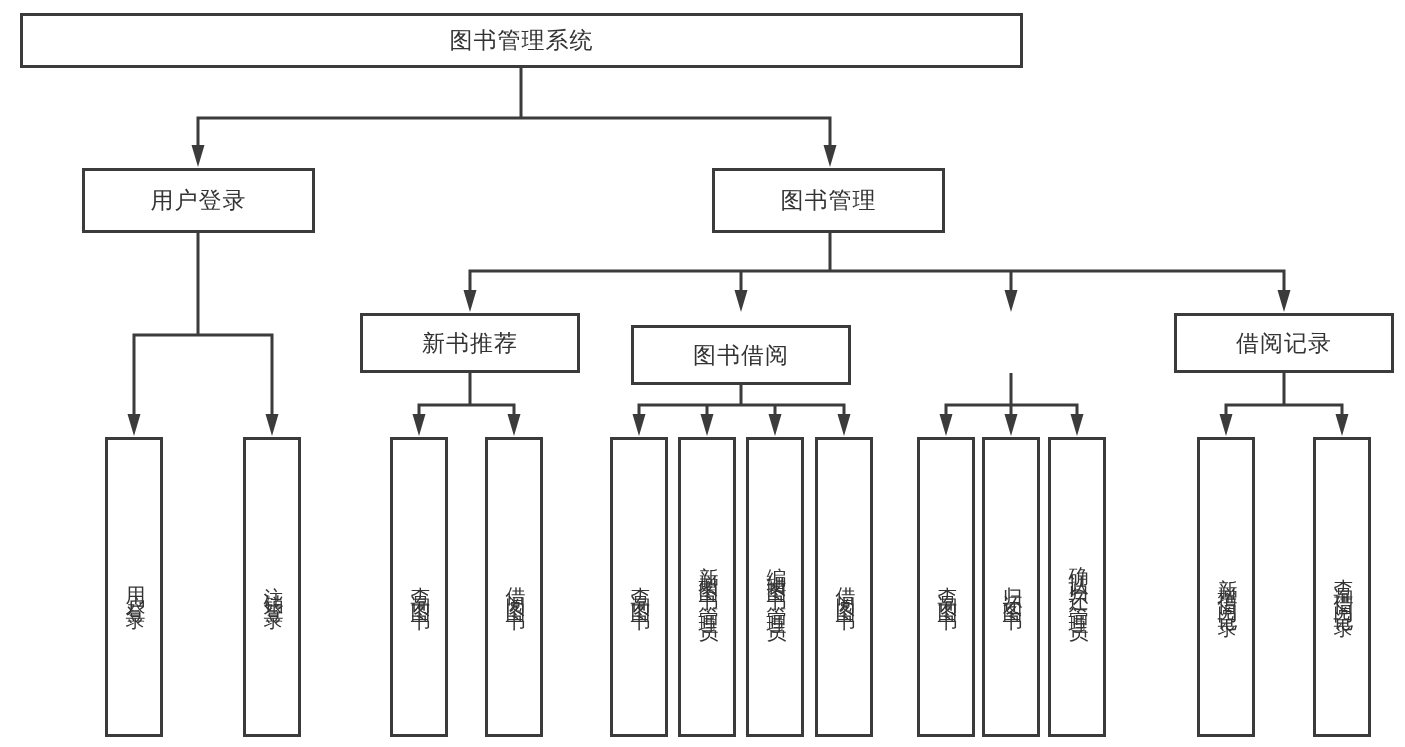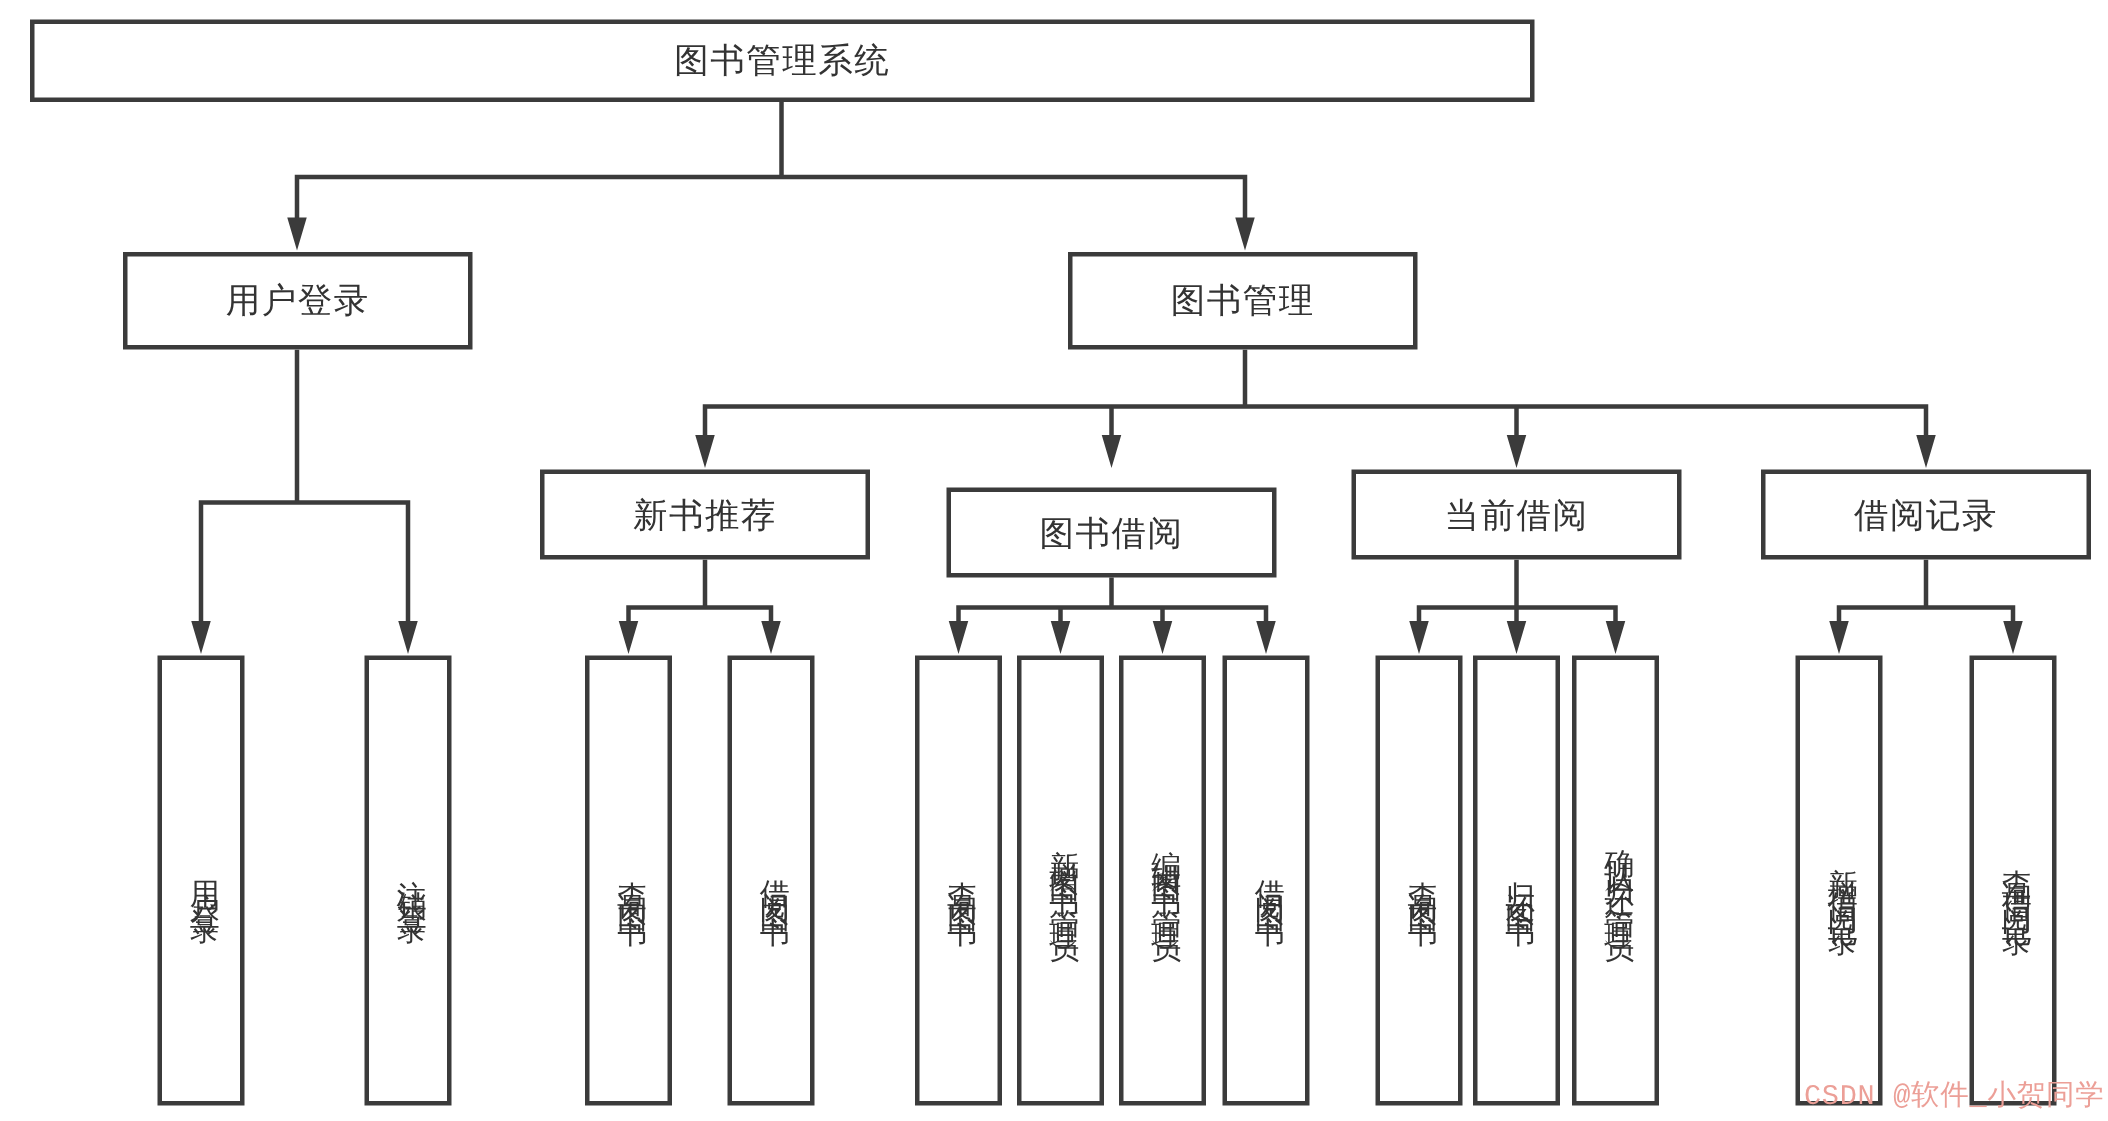--- a/index.html
+++ b/index.html
@@ -100,36 +100,34 @@
     </g>
   </svg>
 
   <div class="node h" style="left:20px;top:13px;width:1003px;height:55px;">图书管理系统</div>
 
   <div class="node h" style="left:82px;top:168px;width:233px;height:65px;">用户登录</div>
   <div class="node h" style="left:360px;top:313px;width:220px;height:60px;">新书推荐</div>
 
   <div class="node h" style="left:712px;top:168px;width:233px;height:65px;">图书管理</div>
   <div class="node h" style="left:631px;top:313px;width:220px;height:60px;margin-top:12px;">图书借阅</div>
-  <div class="node h" style="left:901px;top:313px;width:220px;height:60px;">当前借阅</div>
   <div class="node h" style="left:1174px;top:313px;width:220px;height:60px;">借阅记录</div>
 
   <div class="node leaf" style="left:105px;top:437px;width:58px;height:300px;">用户登录</div>
   <div class="node leaf" style="left:243px;top:437px;width:58px;height:300px;">注销登录</div>
 
   <div class="node leaf" style="left:390px;top:437px;width:58px;height:300px;">查询图书</div>
   <div class="node leaf" style="left:485px;top:437px;width:58px;height:300px;">借阅图书</div>
 
   <div class="node leaf" style="left:610px;top:437px;width:58px;height:300px;">查询图书</div>
   <div class="node leaf" style="left:678px;top:437px;width:58px;height:300px;">新增图书（管理员）</div>
   <div class="node leaf" style="left:746px;top:437px;width:58px;height:300px;">编辑图书（管理员）</div>
   <div class="node leaf" style="left:815px;top:437px;width:58px;height:300px;">借阅图书</div>
 
   <div class="node leaf" style="left:917px;top:437px;width:58px;height:300px;">查询图书</div>
   <div class="node leaf" style="left:982px;top:437px;width:58px;height:300px;">归还图书</div>
   <div class="node leaf" style="left:1048px;top:437px;width:58px;height:300px;">确认归还（管理员）</div>
 
   <div class="node leaf" style="left:1197px;top:437px;width:58px;height:300px;">新增借阅记录</div>
   <div class="node leaf" style="left:1313px;top:437px;width:58px;height:300px;">查询借阅记录</div>
 
-  <div class="watermark">CSDN @软件_小贺同学</div>
 
 </div>
 
 </body></html>

